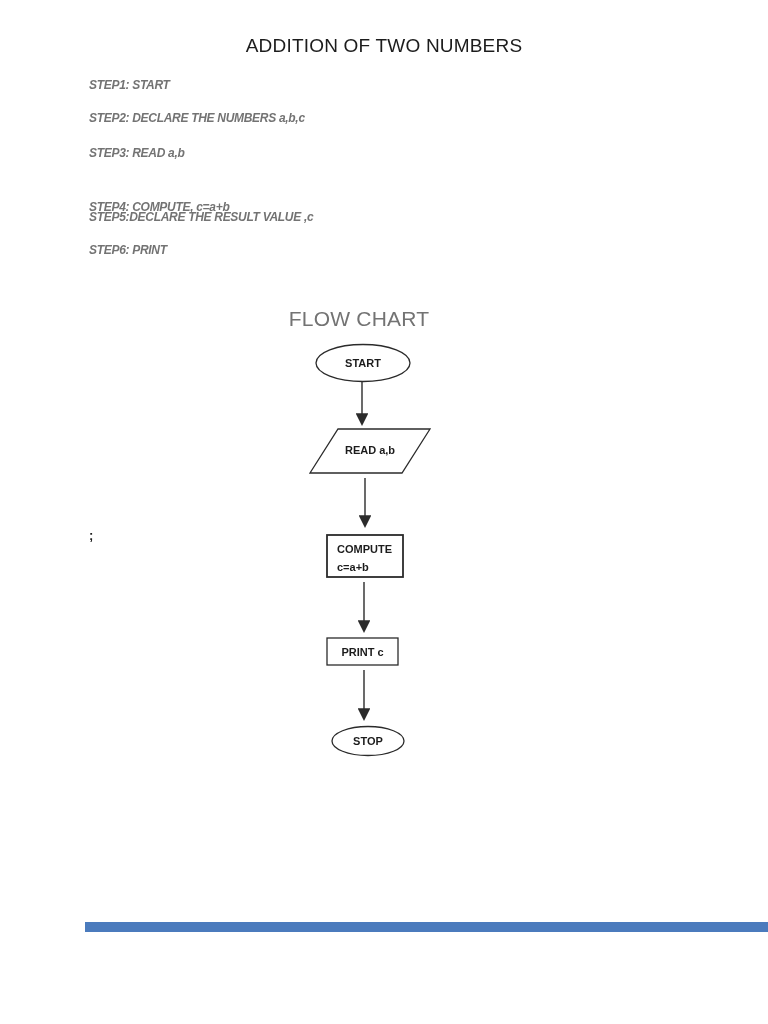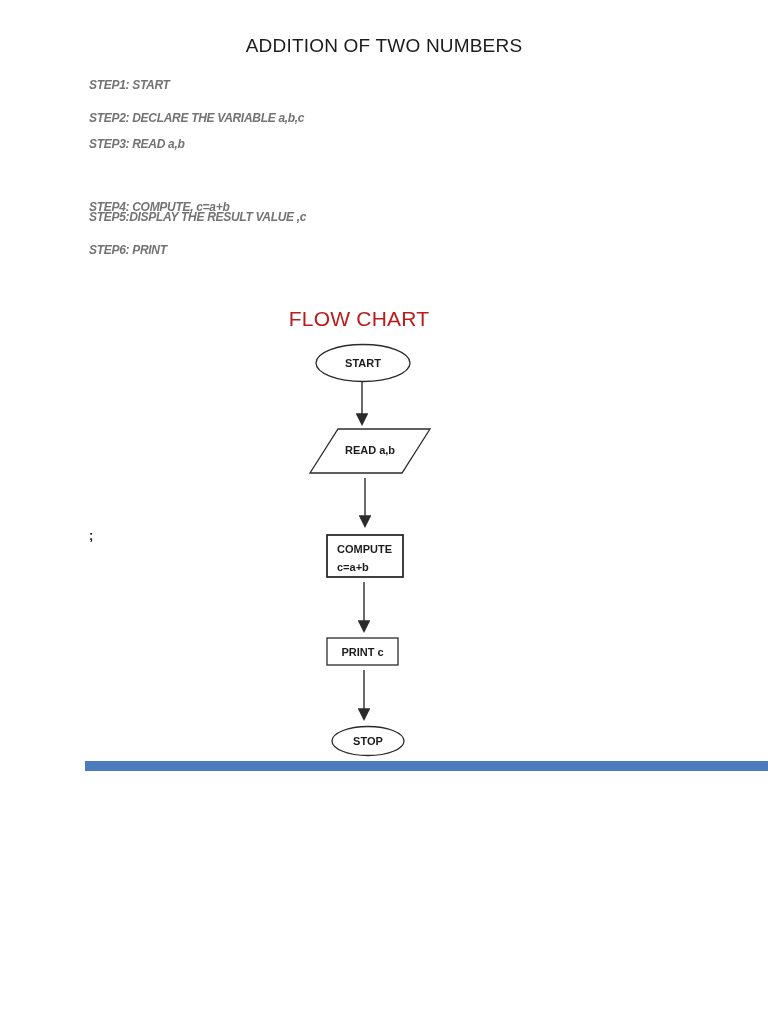--- a/index.html
+++ b/index.html
@@ -3,21 +3,21 @@
 <meta charset="utf-8">
 <style>
   html, body {
     margin: 0;
     padding: 0;
     background: #ffffff;
   }
   #page {
     position: relative;
     width: 768px;
-    height: 771px;
+    height: 932px;
     background: #ffffff;
     overflow: hidden;
     font-family: "Liberation Sans", sans-serif;
     color: #1f1f1f;
   }
   .doc-title {
     position: absolute;
     top: 35px;
     left: 0;
     width: 768px;
@@ -38,33 +38,33 @@
     left: 0;
     white-space: nowrap;
     font-size: 12px;
     font-weight: 700;
     letter-spacing: -0.3px;
     color: #737373;
     font-style: italic;
   }
   .step-0 { top: 0px; }
   .step-1 { top: 33px; }
-  .step-2 { top: 59px; }
+  .step-2 { top: 68px; }
   .step-3 { top: 99px; margin-top: 23px; }
   .step-4 { top: 132px; }
   .step-5 { top: 165px; }
   .flow-heading {
     position: absolute;
     top: 307px;
     left: 359px;
     transform: translateX(-50%);
     font-size: 21px;
     font-weight: 400;
     letter-spacing: 0.2px;
-    color: #b91c1c;
+    color: #737373;
     white-space: nowrap;
   }
   .stray {
     position: absolute;
     left: 89px;
     top: 528px;
     font-size: 13px;
     font-weight: 700;
     color: #1c1c1c;
   }
@@ -107,24 +107,24 @@
 </style>
 </head>
 <body>
 
 <div id="page">
 
   <div class="doc-title">ADDITION OF TWO NUMBERS</div>
 
   <div class="steps">
     <div class="step-line step-0">STEP1: START</div>
-    <div class="step-line step-1">STEP2: DECLARE THE VARIABLE a,b,c</div>
+    <div class="step-line step-1">STEP2: DECLARE THE NUMBERS a,b,c</div>
     <div class="step-line step-2">STEP3: READ a,b</div>
     <div class="step-line step-3">STEP4: COMPUTE, c=a+b</div>
-    <div class="step-line step-4">STEP5:DISPLAY THE RESULT VALUE ,c</div>
+    <div class="step-line step-4">STEP5:DECLARE THE RESULT VALUE ,c</div>
     <div class="step-line step-5">STEP6: PRINT</div>
   </div>
 
   <div class="flow-heading">FLOW CHART</div>
 
   <div class="stray">;</div>
 
   <svg class="flowchart-svg" viewBox="0 0 200 420" xmlns="http://www.w3.org/2000/svg">
     <defs>
       <marker id="ah" viewBox="0 0 10 10" refX="8.5" refY="5" markerWidth="9" markerHeight="9" orient="auto">

